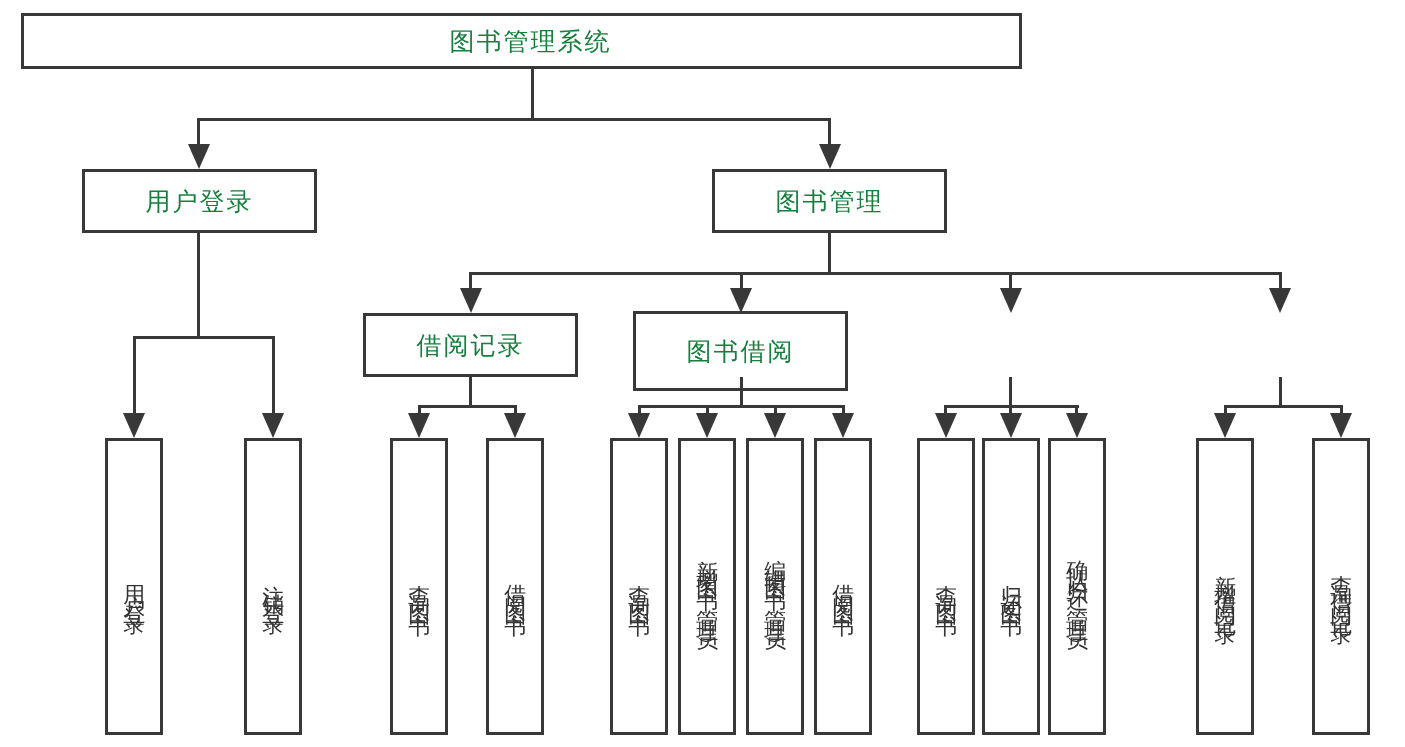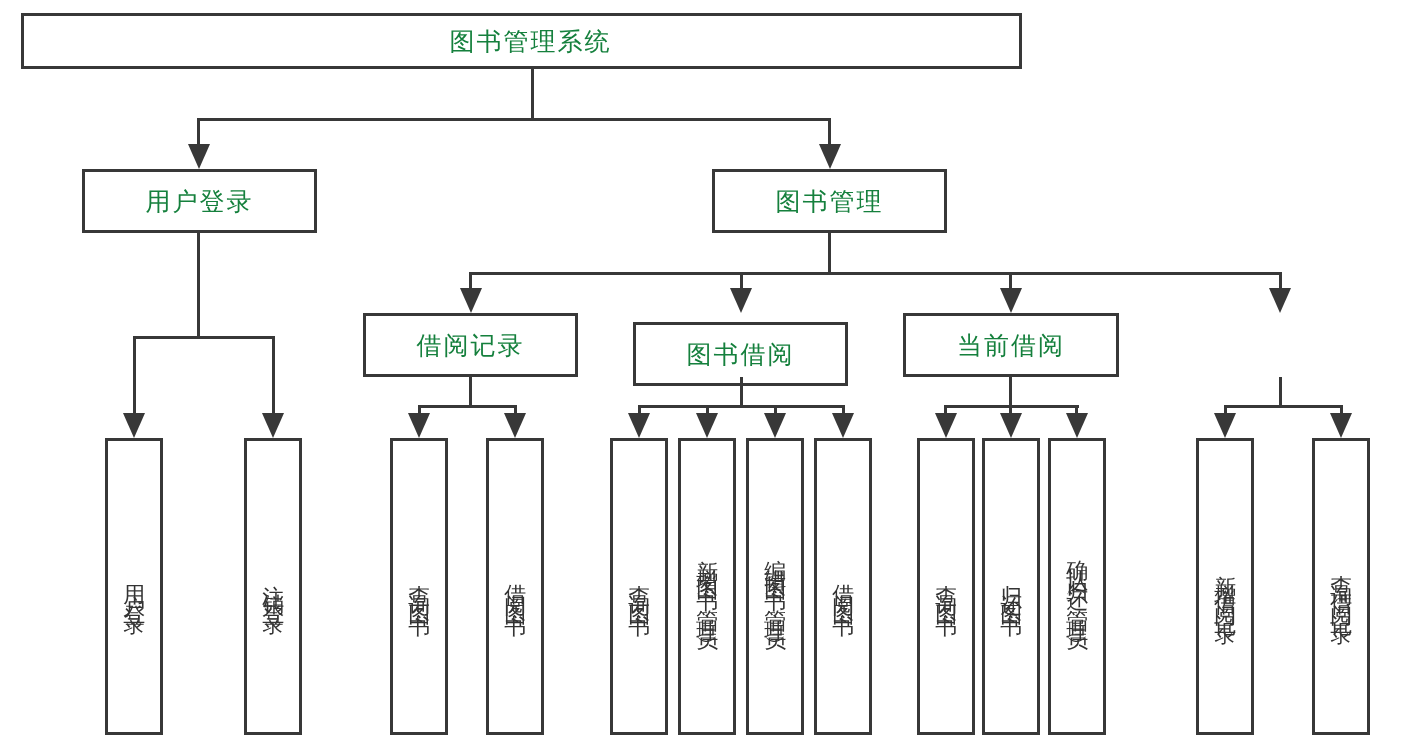--- a/index.html
+++ b/index.html
@@ -41,27 +41,24 @@
   </div>
 
   <div class="box" style="left:712px;top:169px;width:235px;height:64px;font-family:Liberation Mono, monospace;">
     <span class="hlabel">图书管理</span>
   </div>
 
   <div class="box" style="left:363px;top:313px;width:215px;height:64px;">
     <span class="hlabel">借阅记录</span>
   </div>
 
-  <div class="box" style="left:633px;top:322px;width:215px;height:64px;">
+  <div class="box" style="left:633px;top:311px;width:215px;height:80px;">
     <span class="hlabel">图书借阅</span>
   </div>
 
-  <div class="box" style="left:903px;top:313px;width:216px;height:64px;">
-    <span class="hlabel">当前借阅</span>
-  </div>
 
 
   <div class="box leaf" style="left:105px;top:438px;width:58px;height:297px;">
     <span>用户登录</span>
   </div>
 
   <div class="box leaf" style="left:244px;top:438px;width:58px;height:297px;">
     <span>注销登录</span>
   </div>
 

